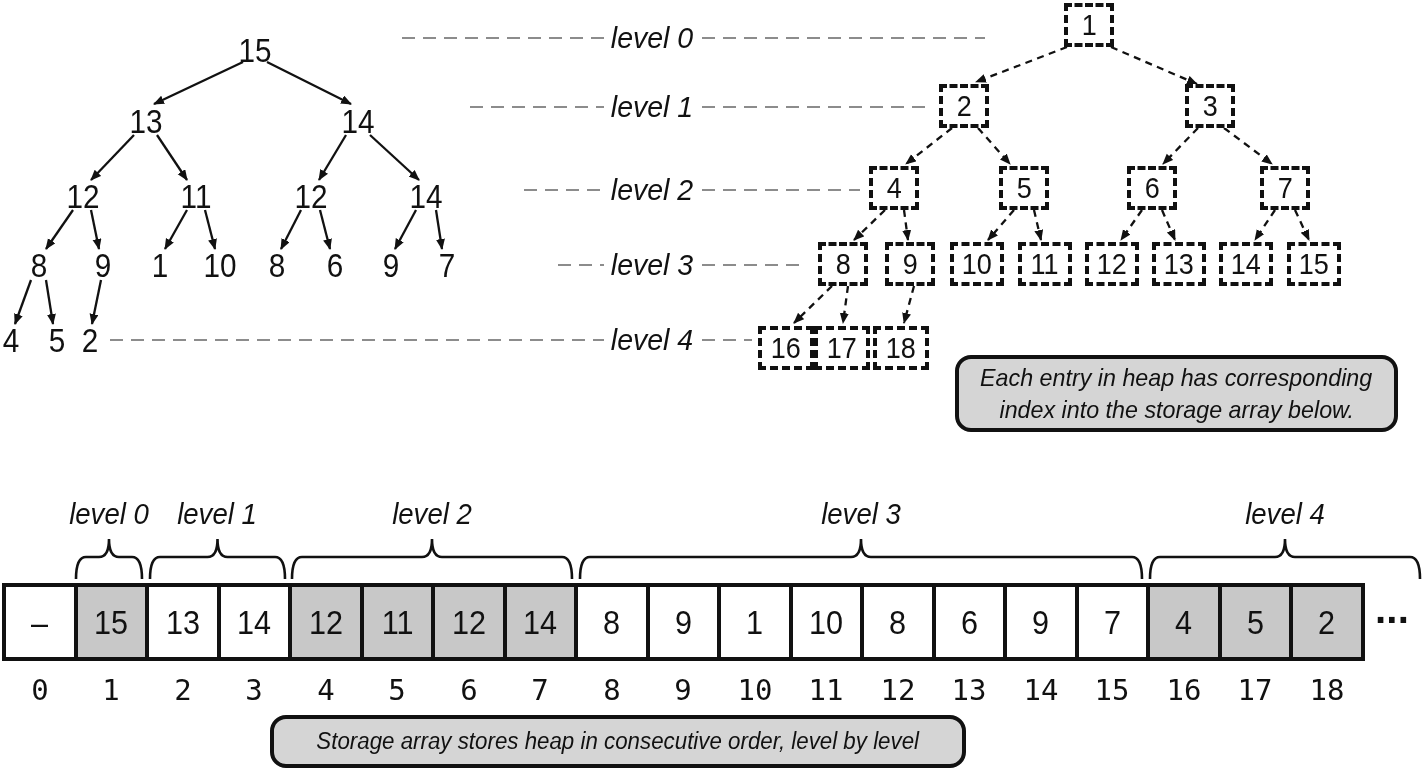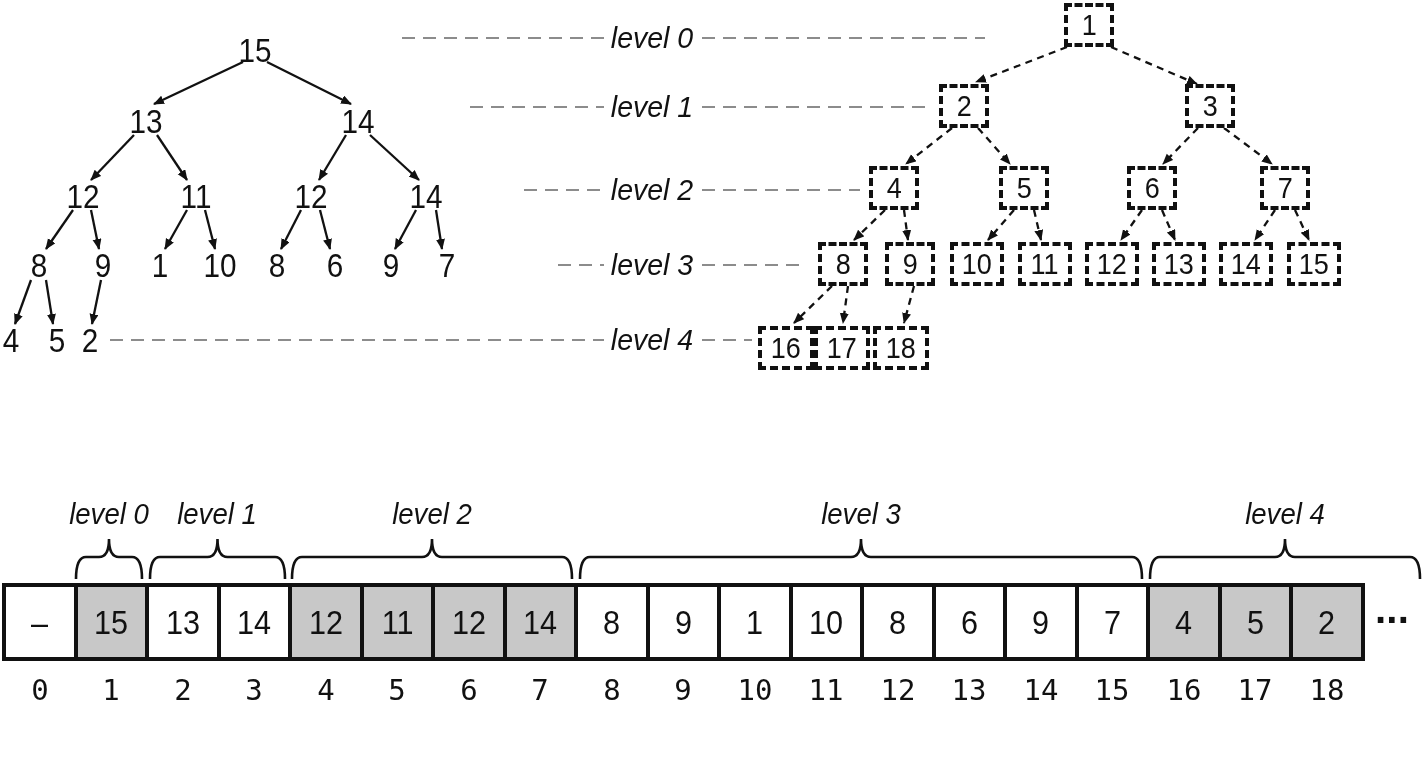--- a/index.html
+++ b/index.html
@@ -190,20 +190,27 @@
   <div class="ibox" style="left:758px;top:326px;width:56px">
       <span>16</span>
     </div>
   <div class="ibox" style="left:814px;top:326px;width:56px">
       <span>17</span>
     </div>
   <div class="ibox" style="left:873px;top:326px;width:56px">
       <span>18</span>
     </div>
 
+  <div class="cap" style="left:955px;top:355px;width:443px;height:77px;font-size:24px">
+    <span class="cl">Each entry in heap has corresponding</span>
+    <span class="cl">index into the storage array below.</span>
+  </div>
+  <div class="cap" style="left:270px;top:715px;width:696px;height:53px;font-size:23px">
+    <span class="cl">Storage array stores heap in consecutive order, level by level</span>
+  </div>
 
   <span class="blvl" style="left:109px;top:514px">level 0</span>
   <span class="blvl" style="left:217px;top:514px">level 1</span>
   <span class="blvl" style="left:432px;top:514px">level 2</span>
   <span class="blvl" style="left:861px;top:514px">level 3</span>
   <span class="blvl" style="left:1285px;top:514px">level 4</span>
 
   <div class="arr">
     <div class="cell">
         <span>–</span>

